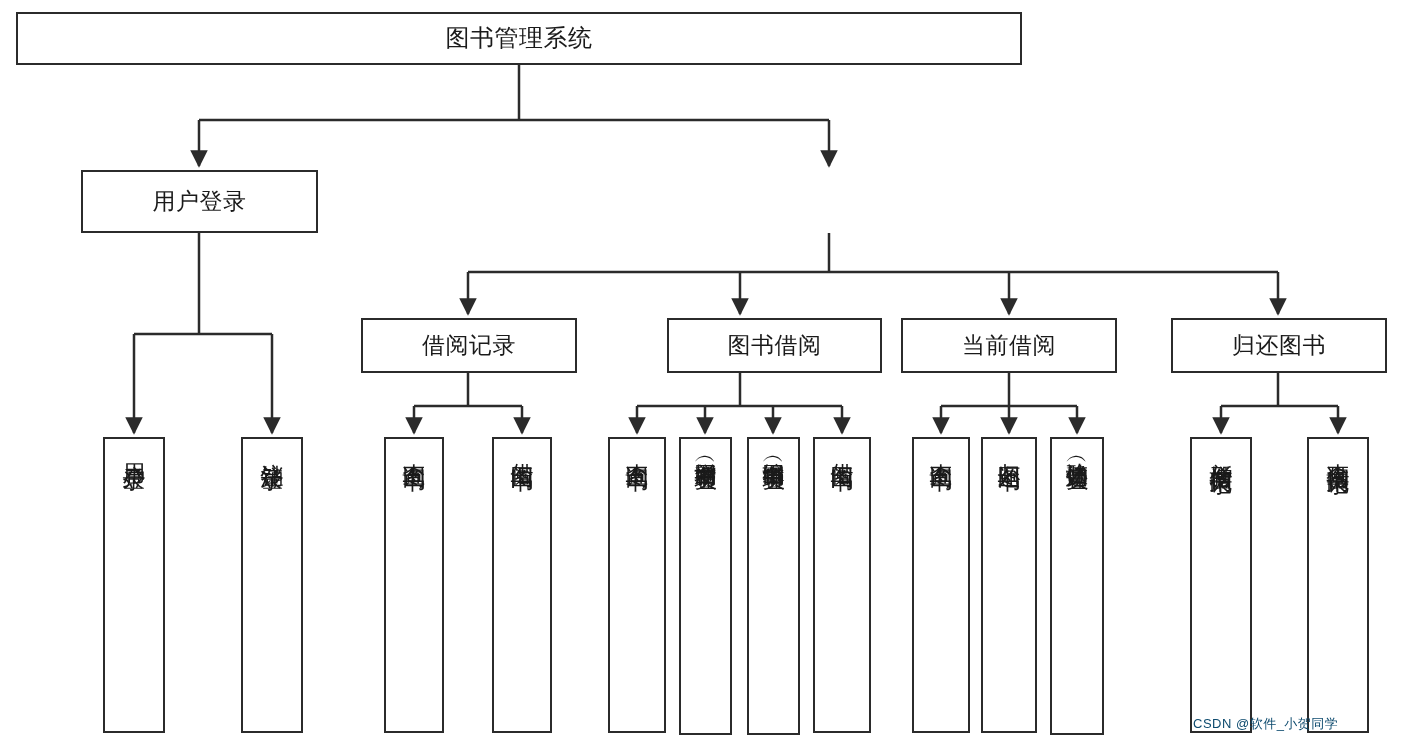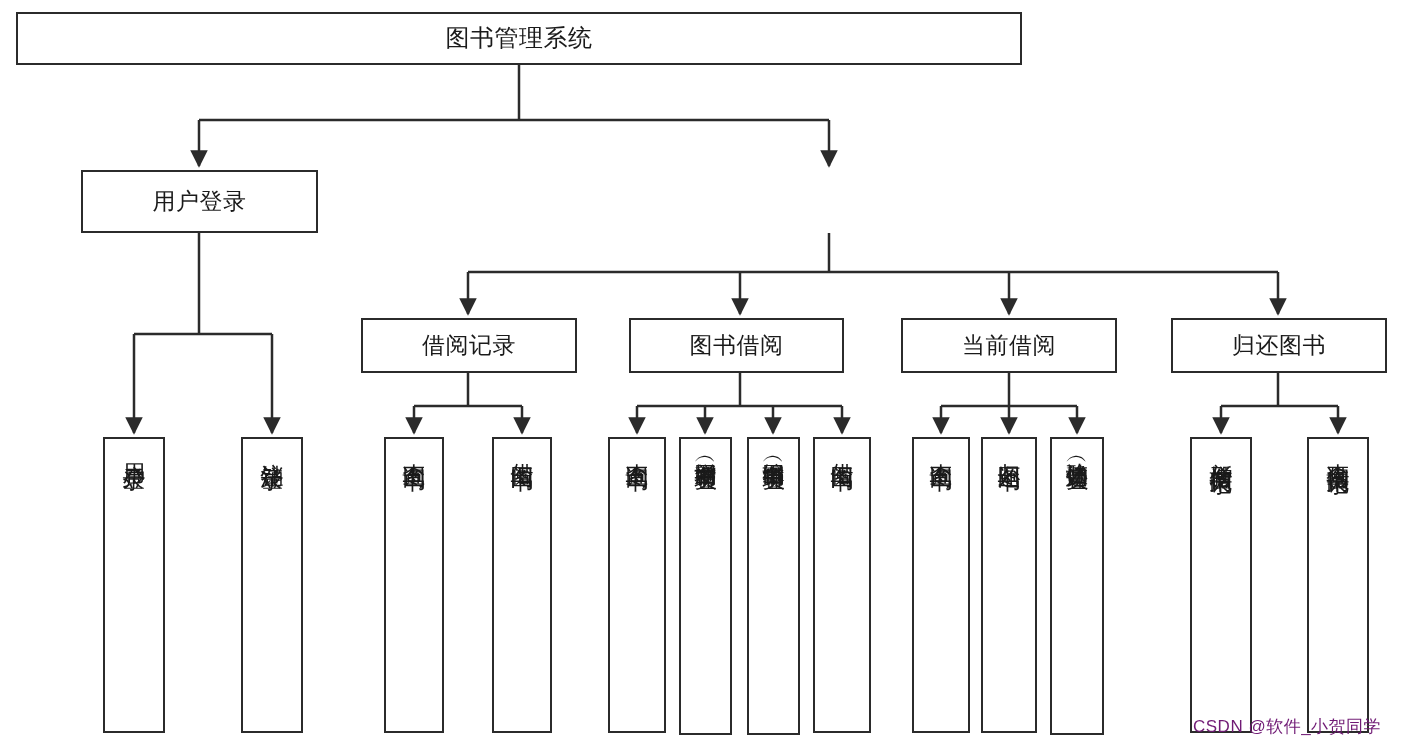--- a/index.html
+++ b/index.html
@@ -59,22 +59,22 @@
     line-height: 1.18;
     letter-spacing: 2px;
     white-space: nowrap;
   }
   .node.vertical.narrow .label {
     font-size: 22px;
     letter-spacing: 1px;
   }
   .watermark {
     position: absolute;
-    color: #701a75;
-    font-size: 17px;
+    color: #0c4a6e;
+    font-size: 13px;
     white-space: nowrap;
     letter-spacing: 0.5px;
   }
 </style>
 </head>
 <body>
 
 <div id="canvas">
 
   <svg class="wires" viewBox="0 0 1405 747" xmlns="http://www.w3.org/2000/svg">
@@ -133,21 +133,21 @@
 
   <div class="node horizontal" style="left:81px; top:170px; width:237px; height:63px;">
     <span class="label">用户登录</span>
   </div>
 
 
   <div class="node horizontal" style="left:361px; top:318px; width:216px; height:55px;">
     <span class="label">借阅记录</span>
   </div>
 
-  <div class="node horizontal" style="left:629px; top:318px; width:215px; height:55px;">
+  <div class="node horizontal" style="left:667px; top:318px; width:215px; height:55px;">
     <span class="label">图书借阅</span>
   </div>
 
   <div class="node horizontal" style="left:901px; top:318px; width:216px; height:55px;justify-content:center;">
     <span class="label">当前借阅</span>
   </div>
 
   <div class="node horizontal" style="left:1171px; top:318px; width:216px; height:55px;">
     <span class="label">归还图书</span>
   </div>

